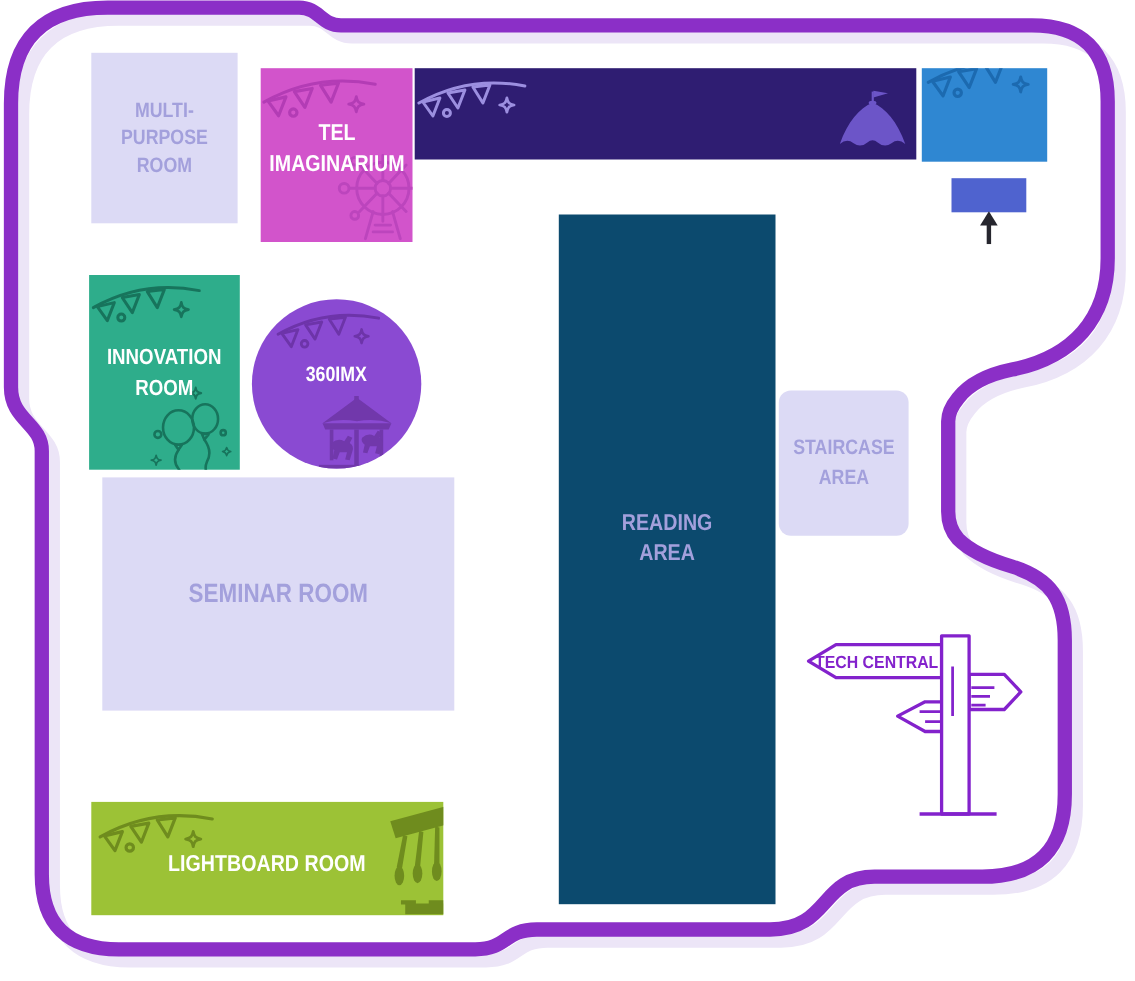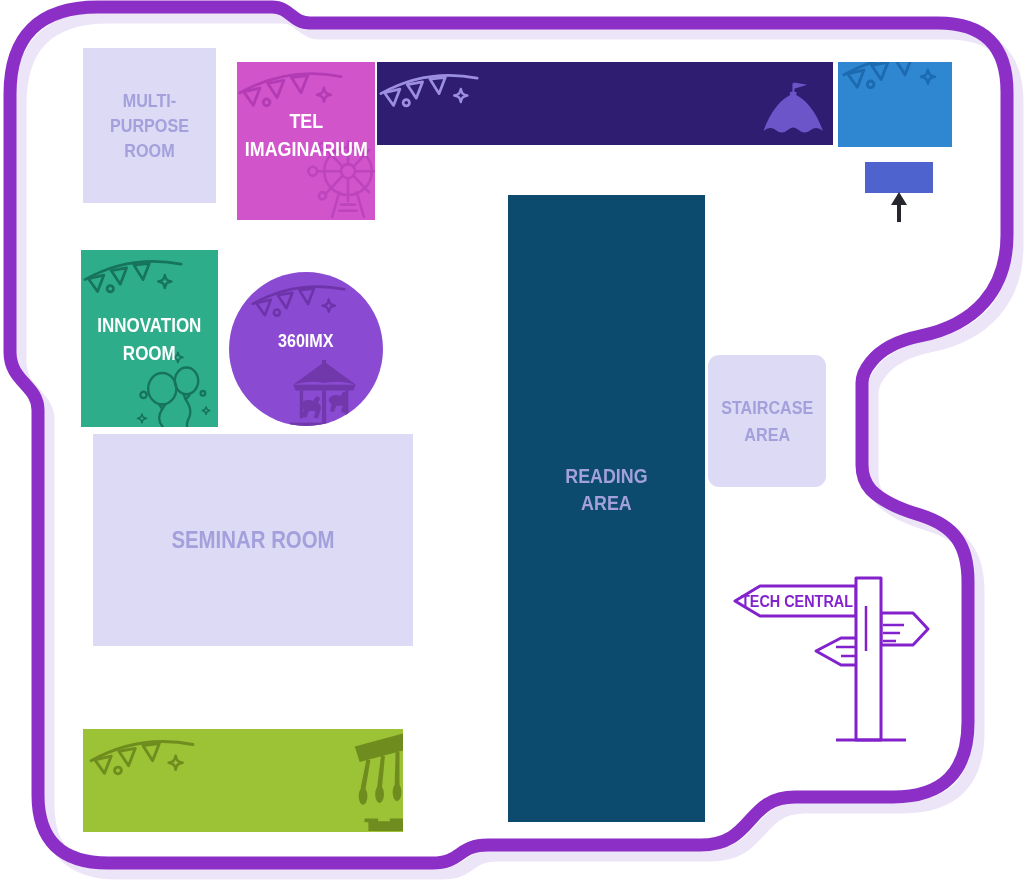--- a/index.html
+++ b/index.html
@@ -197,20 +197,23 @@
     </div>
   </div>
 
   <div class="room r-light">
     <svg class="deco" style="left:3px;top:3px;color:#6f8c1e" width="112" height="50" viewBox="0 0 110 52">
         <use href="#bunting" stroke="currentColor"></use>
       </svg>
     <svg class="deco" style="left:268px;top:2px;color:#6f8c1e" width="62" height="102" viewBox="0 0 60 105">
         <use href="#swingride" fill="currentColor"></use>
       </svg>
+    <div class="label">
+      <span class="cond">LIGHTBOARD ROOM</span>
+    </div>
   </div>
 
   <div class="room r-reading">
     <div class="label">
       <span class="cond">READING</span>
       <span class="cond">AREA</span>
     </div>
   </div>
 
   <div class="room r-stair">

